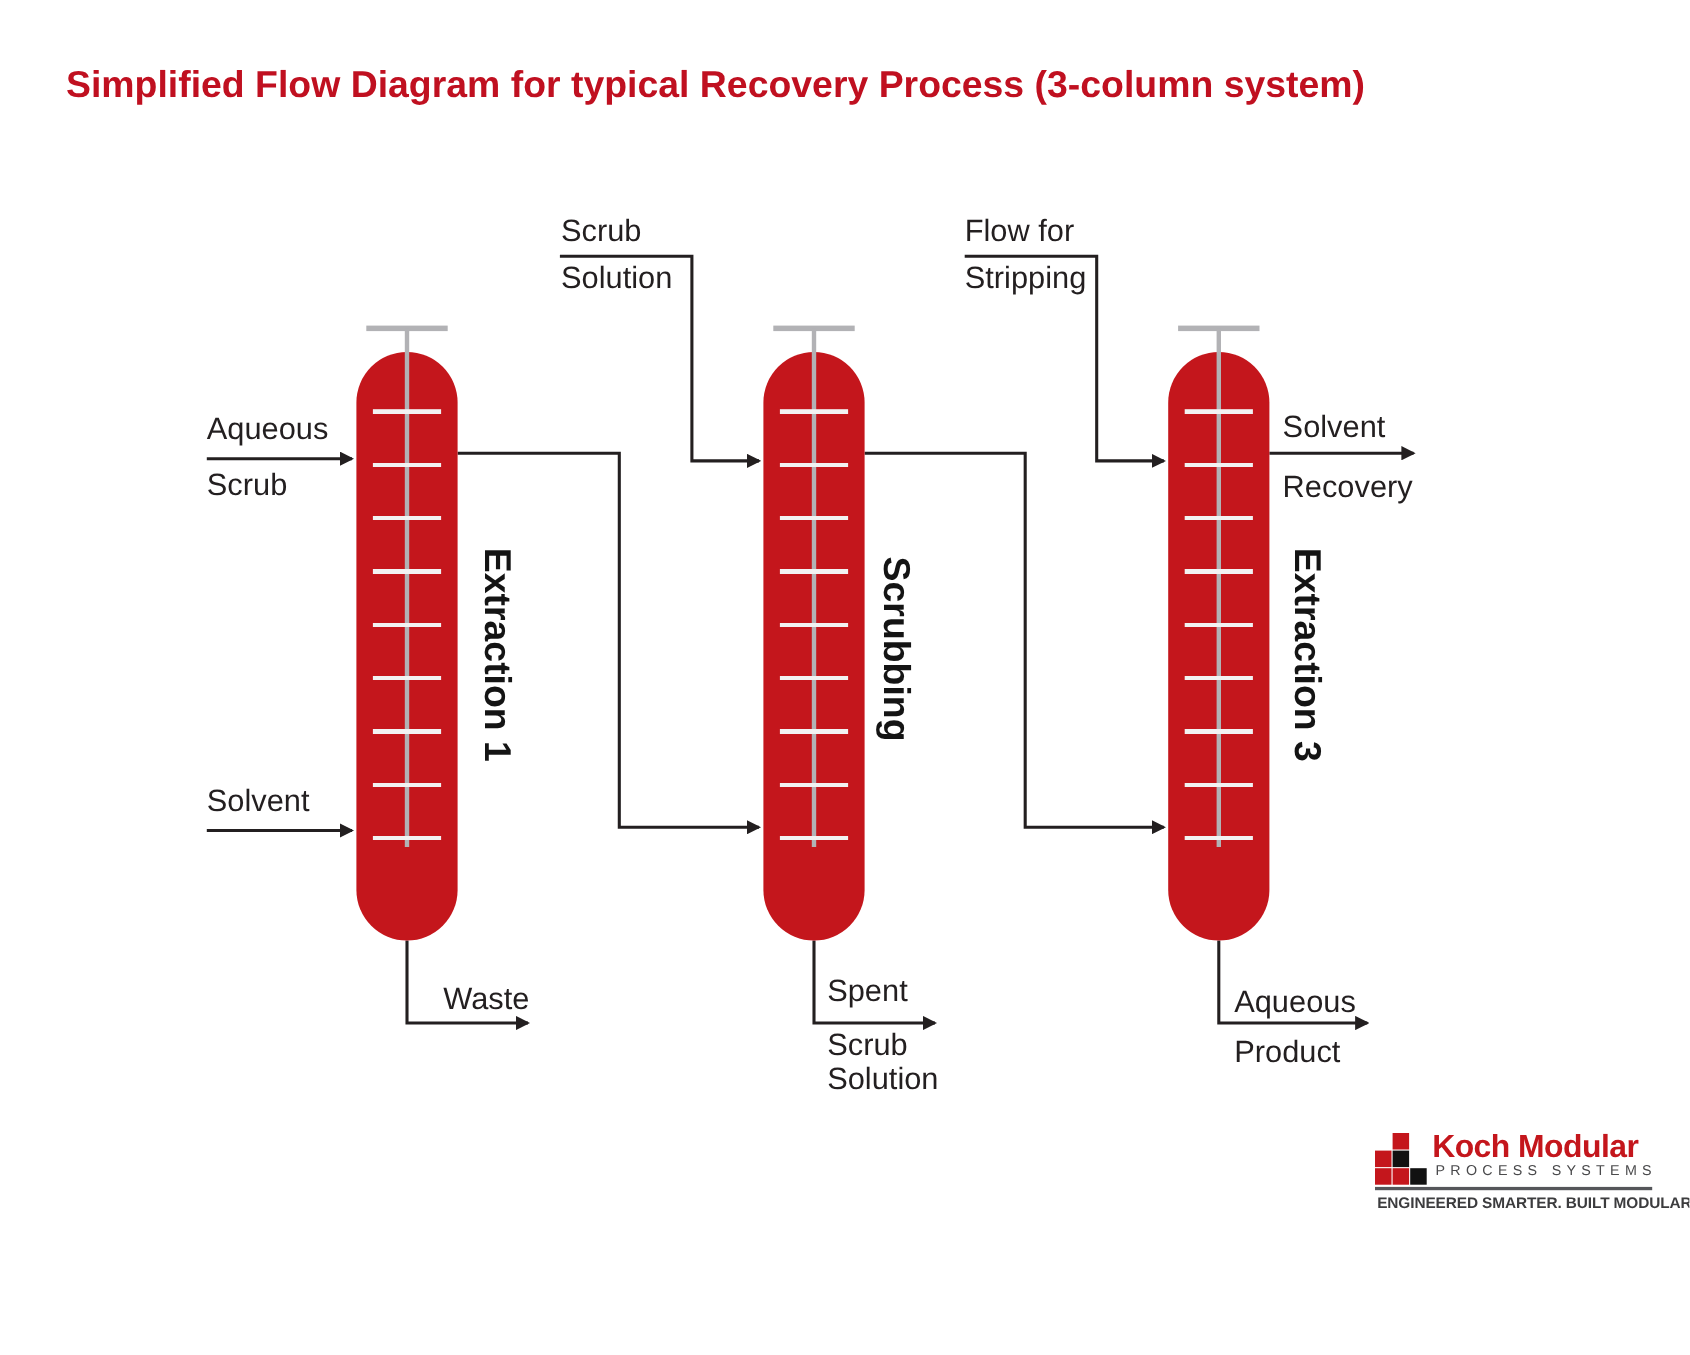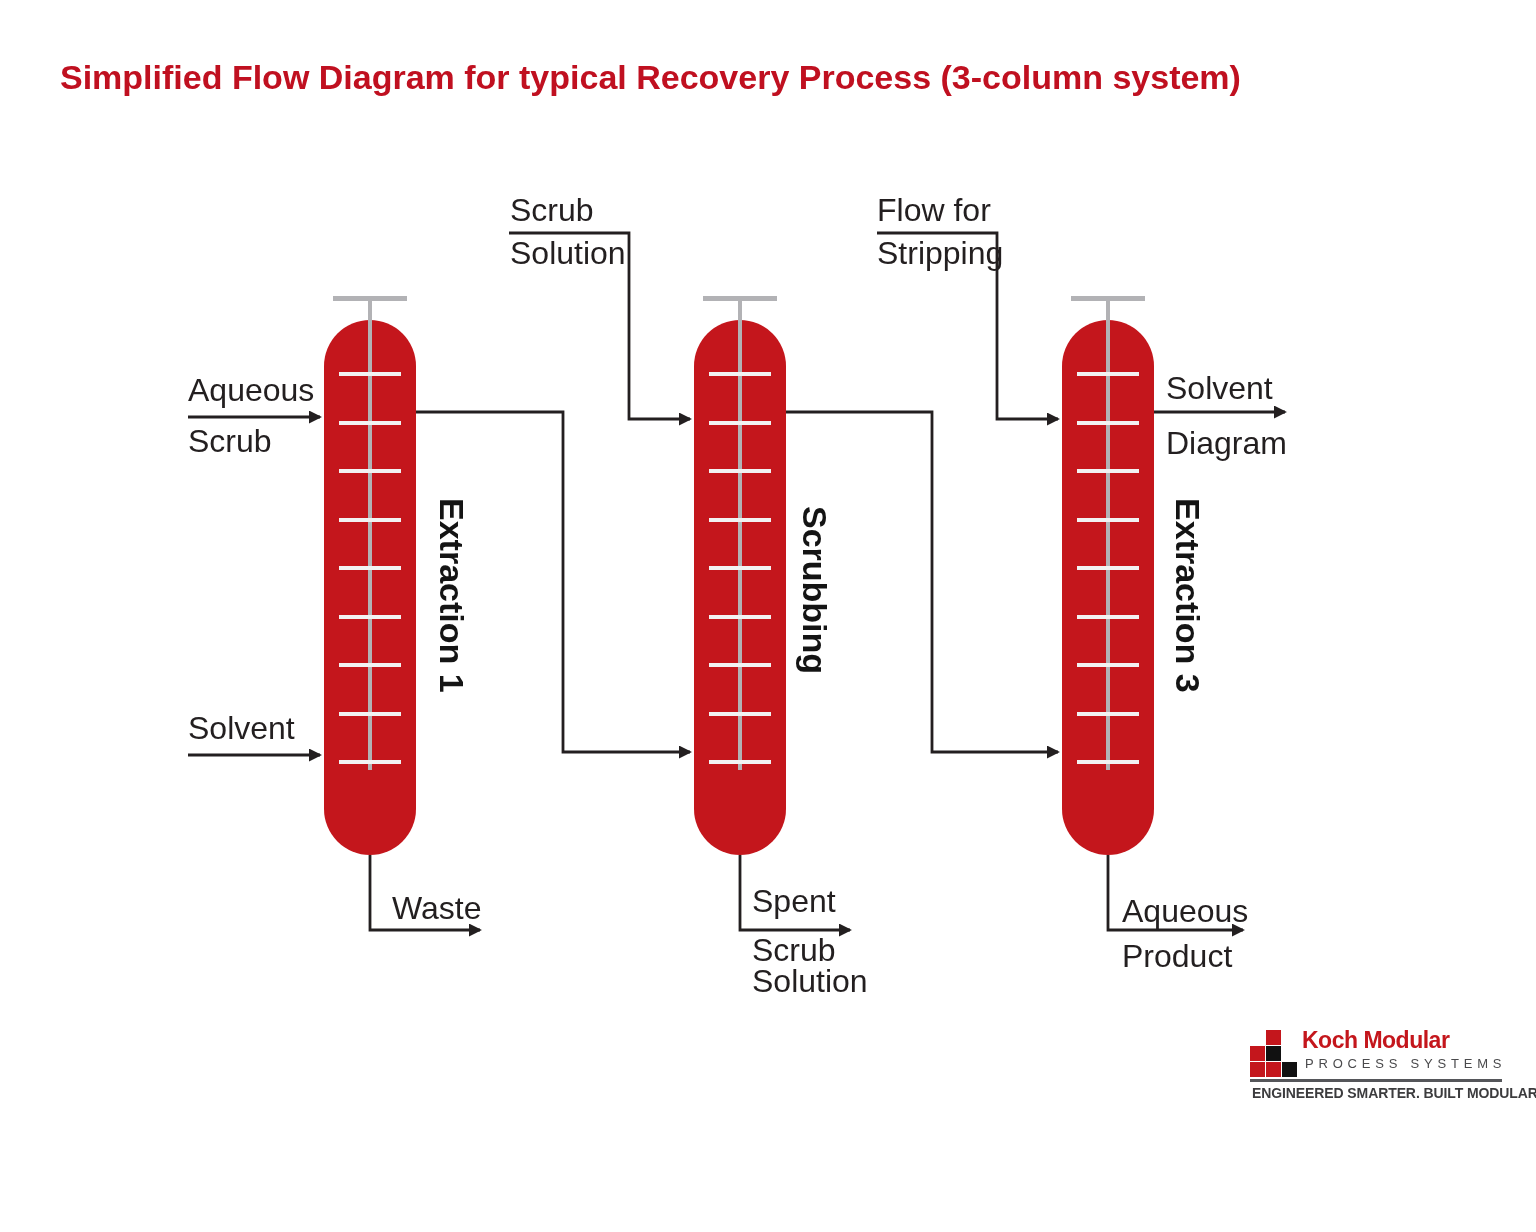--- a/index.html
+++ b/index.html
@@ -61,32 +61,32 @@
     line-height:1;
     white-space:nowrap;
   }
   
   svg.flow { position:absolute; left:0; top:0; }
   svg.flow path { fill:none; stroke:var(--line-color,#231F20); stroke-width:2.8px; }
   svg.flow marker path { fill:var(--line-color,#231F20); stroke:none; }
   
   .slabel {
     position:absolute;
-    font-size:32px; line-height:30px;
+    font-size:28px; line-height:30px;
     color:var(--label-color,#231F20);
     white-space:nowrap;
   }
   
   .logo-mark { position:absolute; left:1250px; top:1030px; width:48px; height:48px; }
   .logo-mark .sq { position:absolute; width:15px; height:15px; }
   .sq.red { background:var(--brand-red,#C4161C); }
   .sq.black { background:#111111; }
   .logo-name {
     position:absolute; left:1302px; top:1027px;
-    font-size:23px; font-weight:bold;
+    font-size:29px; font-weight:bold;
     color:var(--brand-red,#C4161C);
     letter-spacing:-0.5px; white-space:nowrap;
   }
   .logo-subtitle {
     position:absolute; left:1305px; top:1056px;
     font-size:13px; font-weight:400;
     letter-spacing:4.8px;
     color:var(--logo-gray,#4A4A4C);
     white-space:nowrap;
   }
@@ -153,23 +153,23 @@
 
   <div class="slabel" style="left:188px; top:713px">Solvent</div>
 
   <div class="slabel" style="left:510px; top:195px">Scrub</div>
   <div class="slabel" style="left:510px; top:238px">Solution</div>
 
   <div class="slabel" style="left:877px; top:195px">Flow for</div>
   <div class="slabel" style="left:877px; top:238px">Stripping</div>
 
   <div class="slabel" style="left:1166px; top:373px">Solvent</div>
-  <div class="slabel" style="left:1166px; top:428px">Diagram</div>
+  <div class="slabel" style="left:1166px; top:428px">Recovery</div>
 
-  <div class="slabel" style="left:392px; top:893px">Waste</div>
+  <div class="slabel" style="left:403px; top:893px">Waste</div>
 
   <div class="slabel" style="left:752px; top:886px">Spent</div>
   <div class="slabel" style="left:752px; top:935px">Scrub</div>
   <div class="slabel" style="left:752px; top:966px">Solution</div>
 
   <div class="slabel" style="left:1122px; top:896px">Aqueous</div>
   <div class="slabel" style="left:1122px; top:941px">Product</div>
 
   <div class="logo-mark">
     <div class="sq red" style="left:16px; top:0px"></div>

